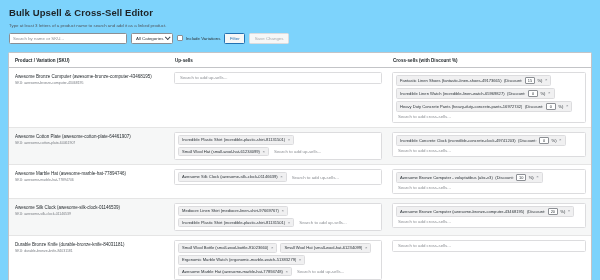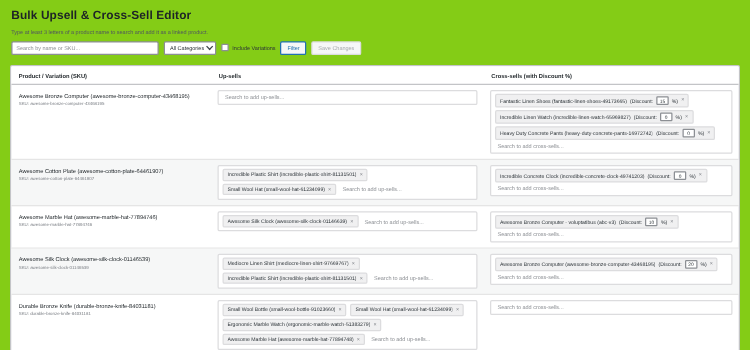--- a/index.html
+++ b/index.html
@@ -7,21 +7,21 @@
     padding: 0;
     background: #f0f0f1;
     font-family: "Liberation Sans", sans-serif;
     -webkit-font-smoothing: antialiased;
   }
   #app {
     width: 600px;
     height: 280px;
     overflow: hidden;
     position: relative;
-    background: #84cc16;
+    background: #7dd3fc;
     box-sizing: border-box;
     padding: 6px 8px 0 8px;
   }
   .page-title {
     font-size: 9.5px;
     font-weight: bold;
     color: #1d2327;
     margin: 1px 0 5px 1px;
     letter-spacing: 0.1px;
   }

